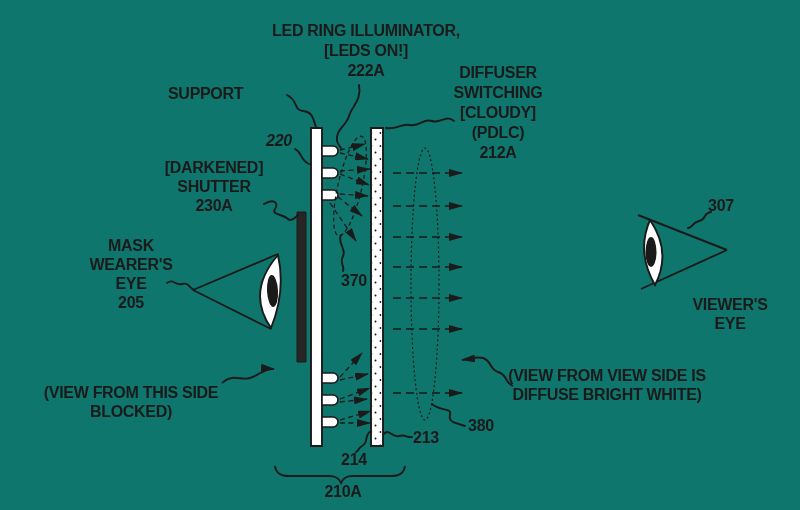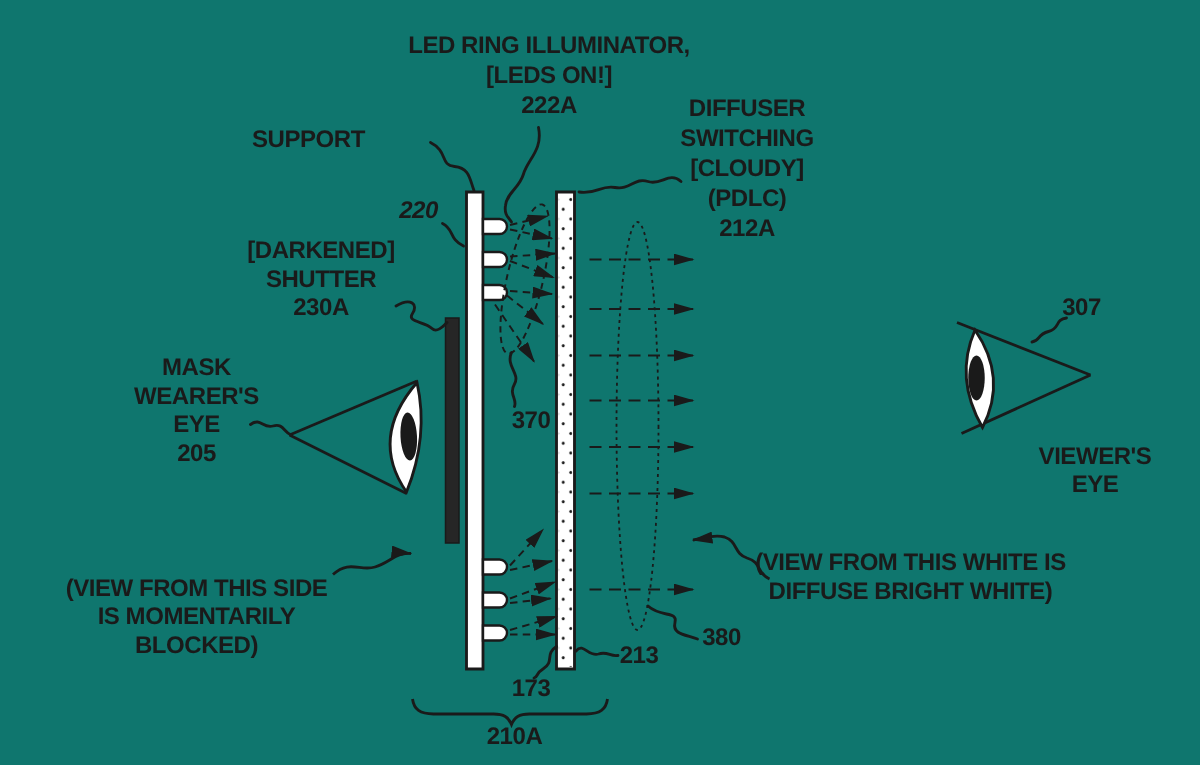--- a/index.html
+++ b/index.html
@@ -141,21 +141,20 @@
 
   <div class="lbl ctr" style="left:131px;top:236px;">
     <span class="ln">MASK</span>
     <span class="ln">WEARER'S</span>
     <span class="ln">EYE</span>
     <span class="ln">205</span>
   </div>
 
   <div class="lbl ctr" style="left:131px;top:383px;">
     <span class="ln">(VIEW FROM THIS SIDE</span>
-    <span class="ln">IS MOMENTARILY</span>
     <span class="ln">BLOCKED)</span>
   </div>
 
   <div class="lbl ctr lh20" style="left:498px;top:63px;">
     <span class="ln">DIFFUSER</span>
     <span class="ln">SWITCHING</span>
     <span class="ln">[CLOUDY]</span>
     <span class="ln">(PDLC)</span>
     <span class="ln">212A</span>
   </div>
@@ -163,37 +162,37 @@
   <div class="lbl ctr" style="left:721px;top:196px;">
     <span class="ln">307</span>
   </div>
 
   <div class="lbl ctr" style="left:730px;top:295px;">
     <span class="ln">VIEWER'S</span>
     <span class="ln">EYE</span>
   </div>
 
   <div class="lbl ctr" style="left:607px;top:366px;">
-    <span class="ln">(VIEW FROM THIS WHITE IS</span>
+    <span class="ln">(VIEW FROM VIEW SIDE IS</span>
     <span class="ln">DIFFUSE BRIGHT WHITE)</span>
   </div>
 
   <div class="lbl ctr" style="left:330px;top:271px;margin-left:24px;">
     <span class="ln">370</span>
   </div>
 
   <div class="lbl ctr" style="left:481px;top:416px;">
     <span class="ln">380</span>
   </div>
 
   <div class="lbl ctr" style="left:426px;top:428px;">
     <span class="ln">213</span>
   </div>
 
   <div class="lbl ctr" style="left:354px;top:450px;">
-    <span class="ln">173</span>
+    <span class="ln">214</span>
   </div>
 
   <div class="lbl ctr" style="left:343px;top:482px;">
     <span class="ln">210A</span>
   </div>
 
 </div>
 
 </body></html>

